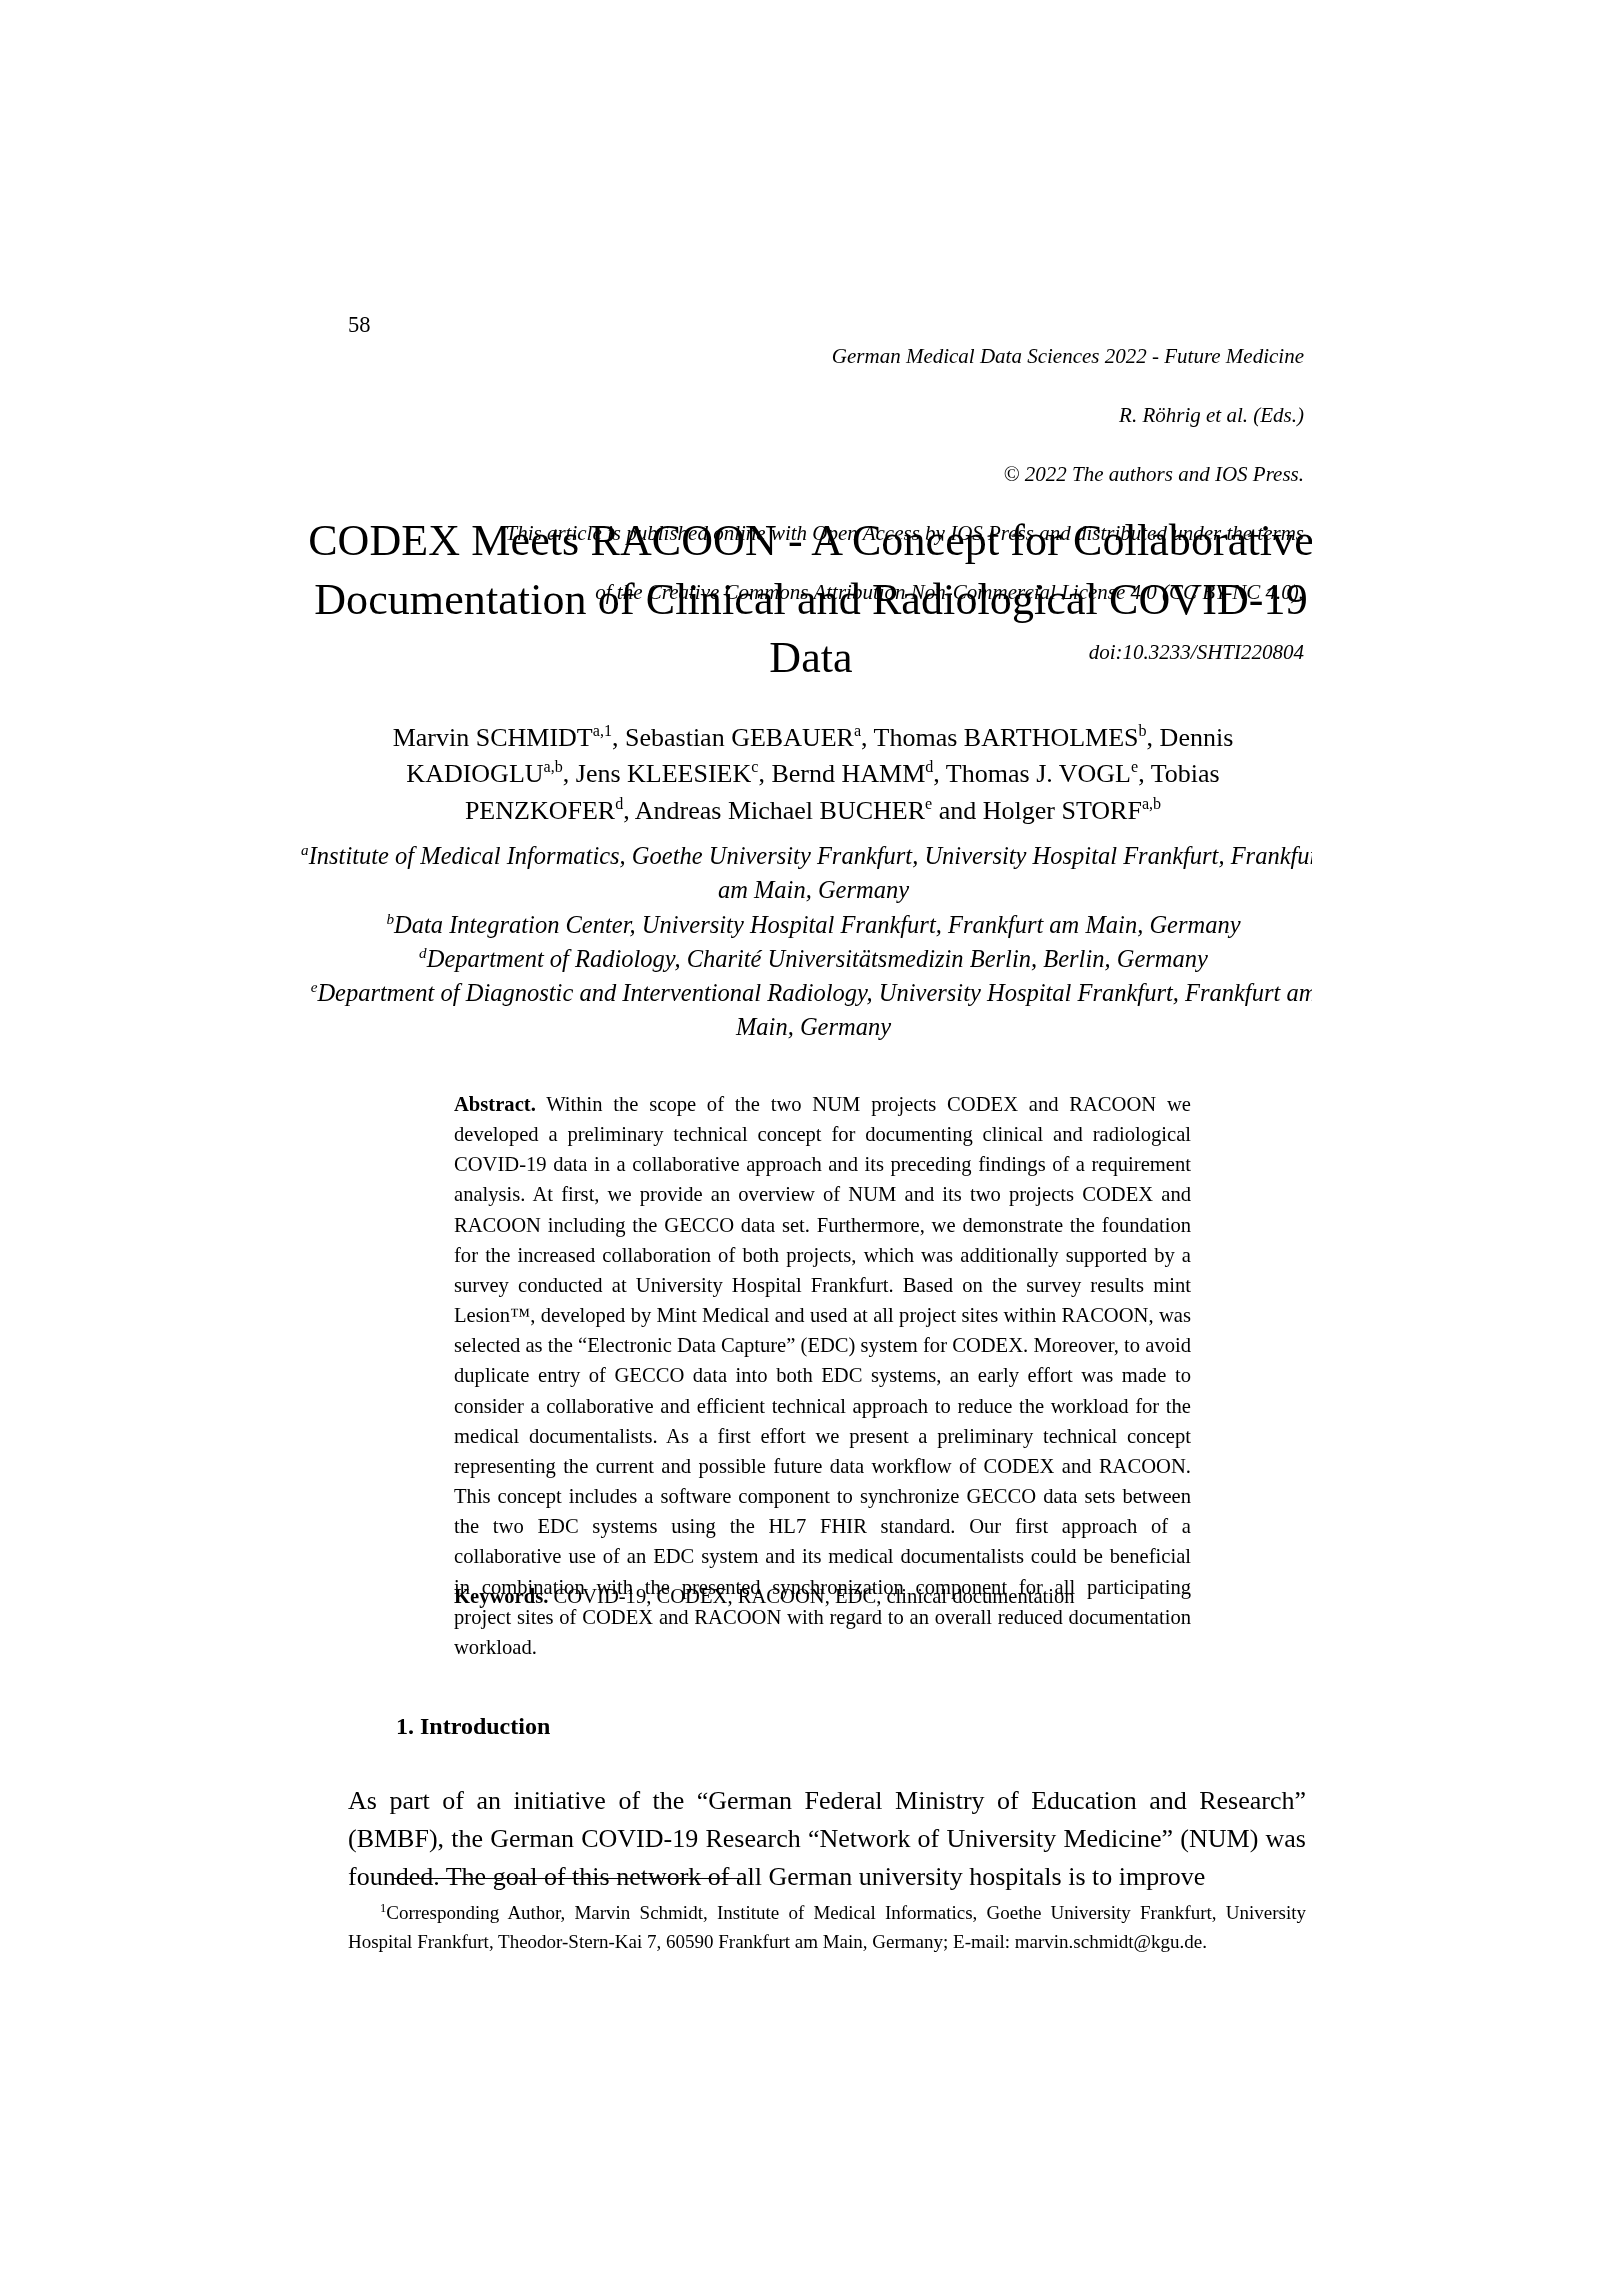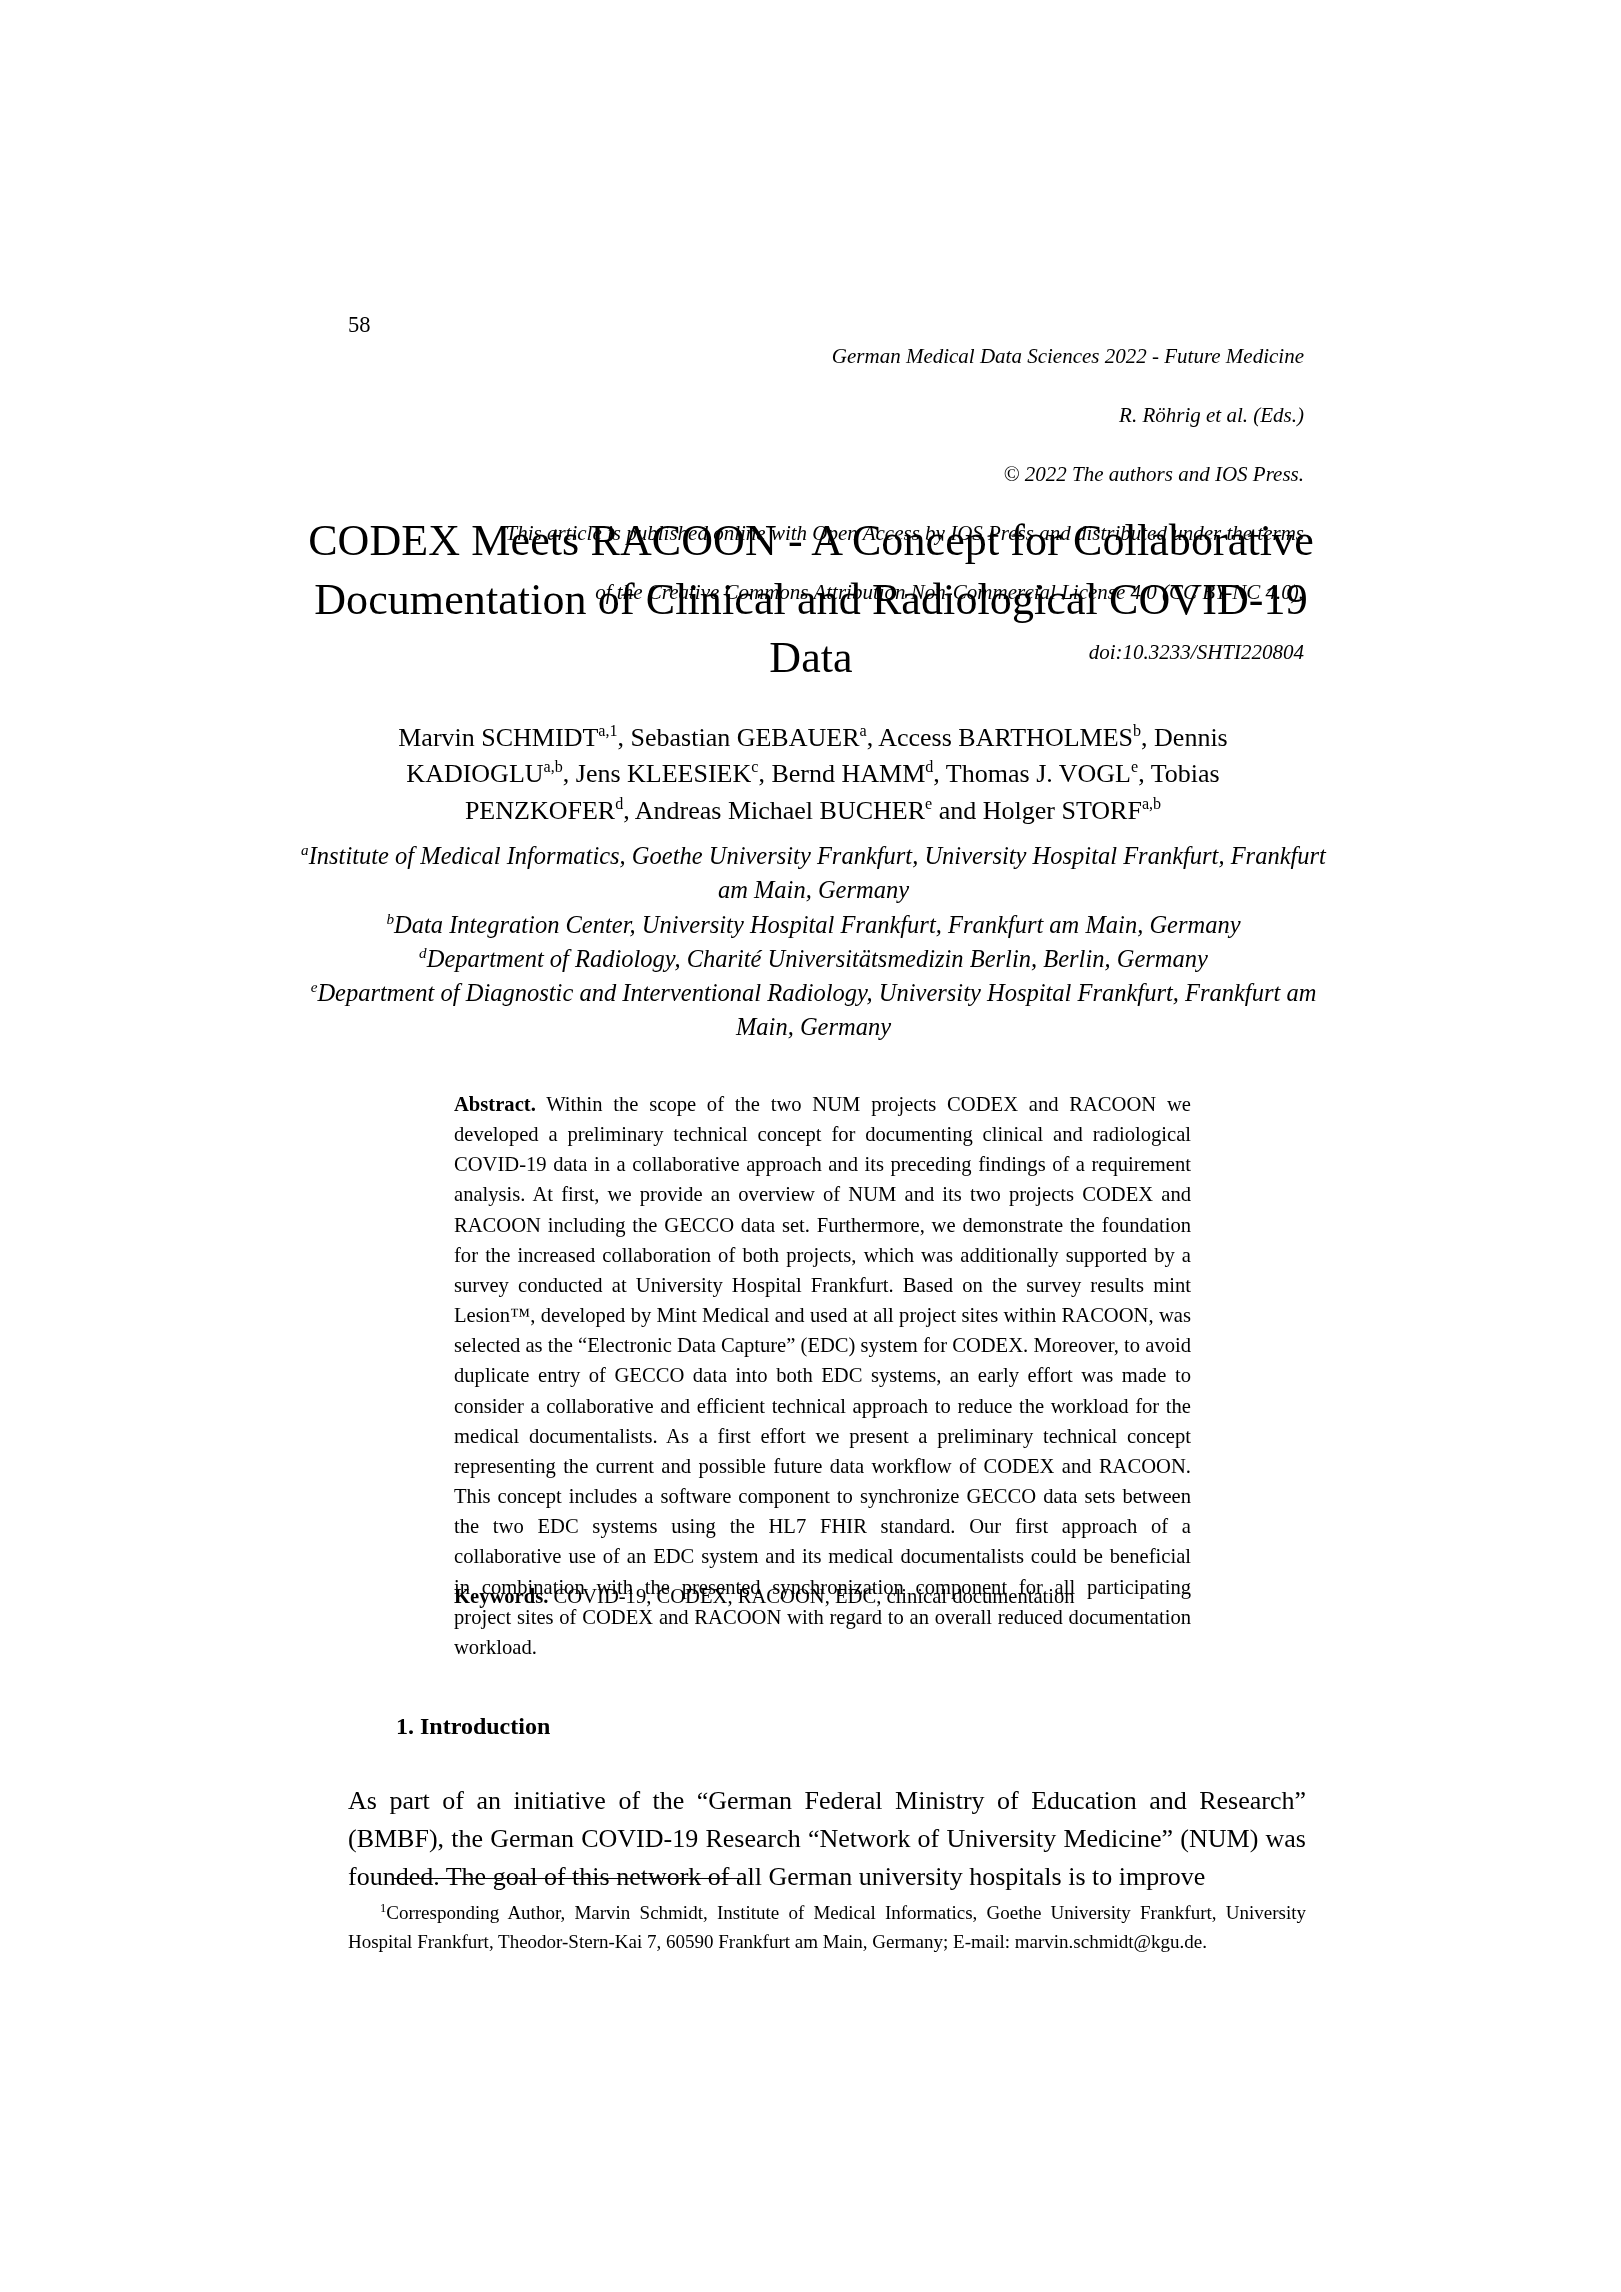--- a/index.html
+++ b/index.html
@@ -16,21 +16,20 @@
     -webkit-font-smoothing: antialiased;
   }
 
   .page {
     position: absolute;
     left: 0;
     top: 0;
     width: 1312px;
     height: 2293px;
     overflow: hidden;
-    padding-left: 40px;
   }
 
   
   .runhead {
     position: absolute;
     left: 348px;
     top: 312px;
     width: 956px;
     display: flex;
     align-items: flex-start;
@@ -172,21 +171,21 @@
       <div>© 2022 The authors and IOS Press.</div>
       <div>This article is published online with Open Access by IOS Press and distributed under the terms</div>
       <div>of the Creative Commons Attribution Non-Commercial License 4.0 (CC BY-NC 4.0).</div>
       <div>doi:10.3233/SHTI220804</div>
     </div>
   </div>
 
   <h1 class="title">CODEX Meets RACOON - A Concept for Collaborative Documentation of Clinical and Radiological COVID-19 Data</h1>
 
   <div class="authors">
-    <div><span>Marvin SCHMIDT</span><sup>a,1</sup><span>, Sebastian GEBAUER</span><sup>a</sup><span>, Access BARTHOLMES</span><sup>b</sup><span>, Dennis</span></div>
+    <div><span>Marvin SCHMIDT</span><sup>a,1</sup><span>, Sebastian GEBAUER</span><sup>a</sup><span>, Thomas BARTHOLMES</span><sup>b</sup><span>, Dennis</span></div>
     <div><span>KADIOGLU</span><sup>a,b</sup><span>, Jens KLEESIEK</span><sup>c</sup><span>, Bernd HAMM</span><sup>d</sup><span>, Thomas J. VOGL</span><sup>e</sup><span>, Tobias</span></div>
     <div><span>PENZKOFER</span><sup>d</sup><span>, Andreas Michael BUCHER</span><sup>e</sup><span> and Holger STORF</span><sup>a,b</sup></div>
   </div>
 
   <div class="affils">
     <div class="aff"><sup>a</sup><span>Institute of Medical Informatics, Goethe University Frankfurt, University Hospital Frankfurt, Frankfurt am Main, Germany</span></div>
     <div class="aff"><sup>b</sup><span>Data Integration Center, University Hospital Frankfurt, Frankfurt am Main, Germany</span></div>
     <div class="aff"><sup>d</sup><span>Department of Radiology, Charité Universitätsmedizin Berlin, Berlin, Germany</span></div>
     <div class="aff"><sup>e</sup><span>Department of Diagnostic and Interventional Radiology, University Hospital Frankfurt, Frankfurt am Main, Germany</span></div>
   </div>

